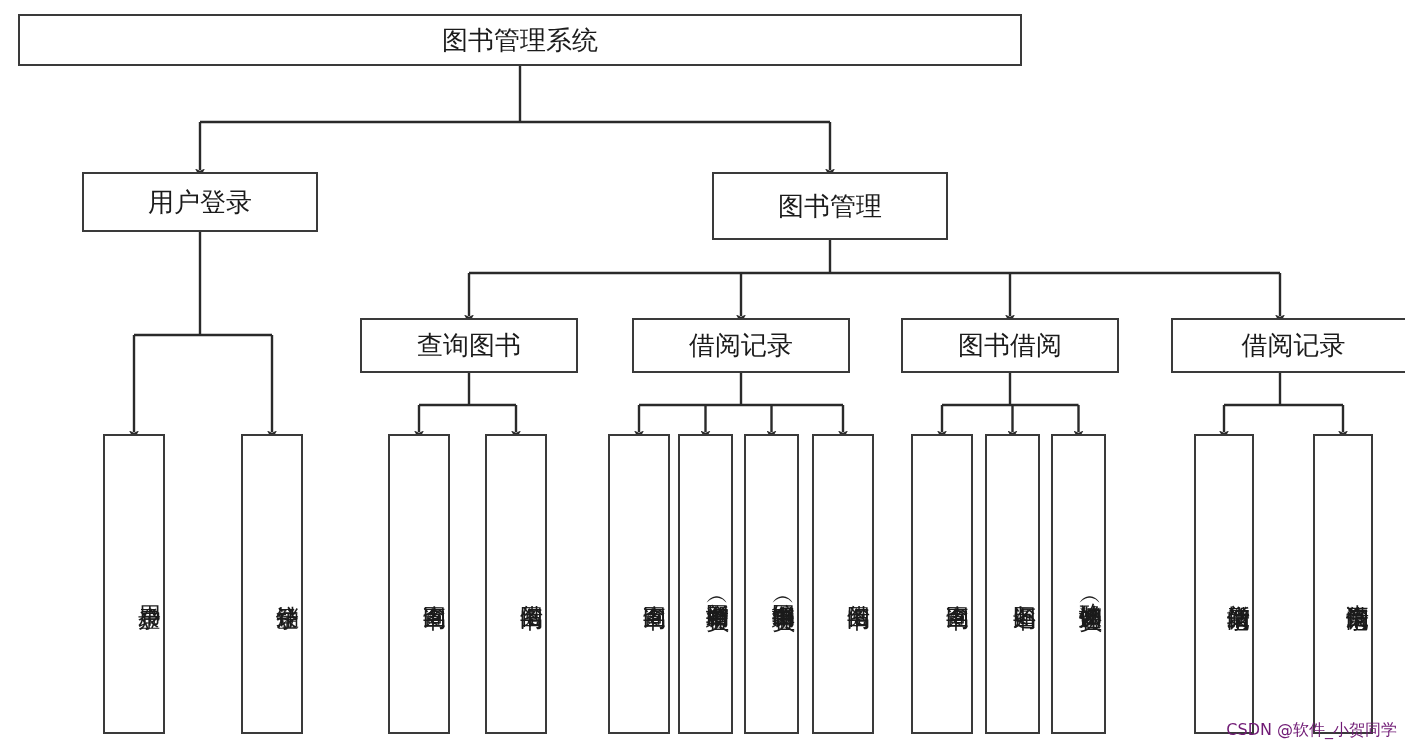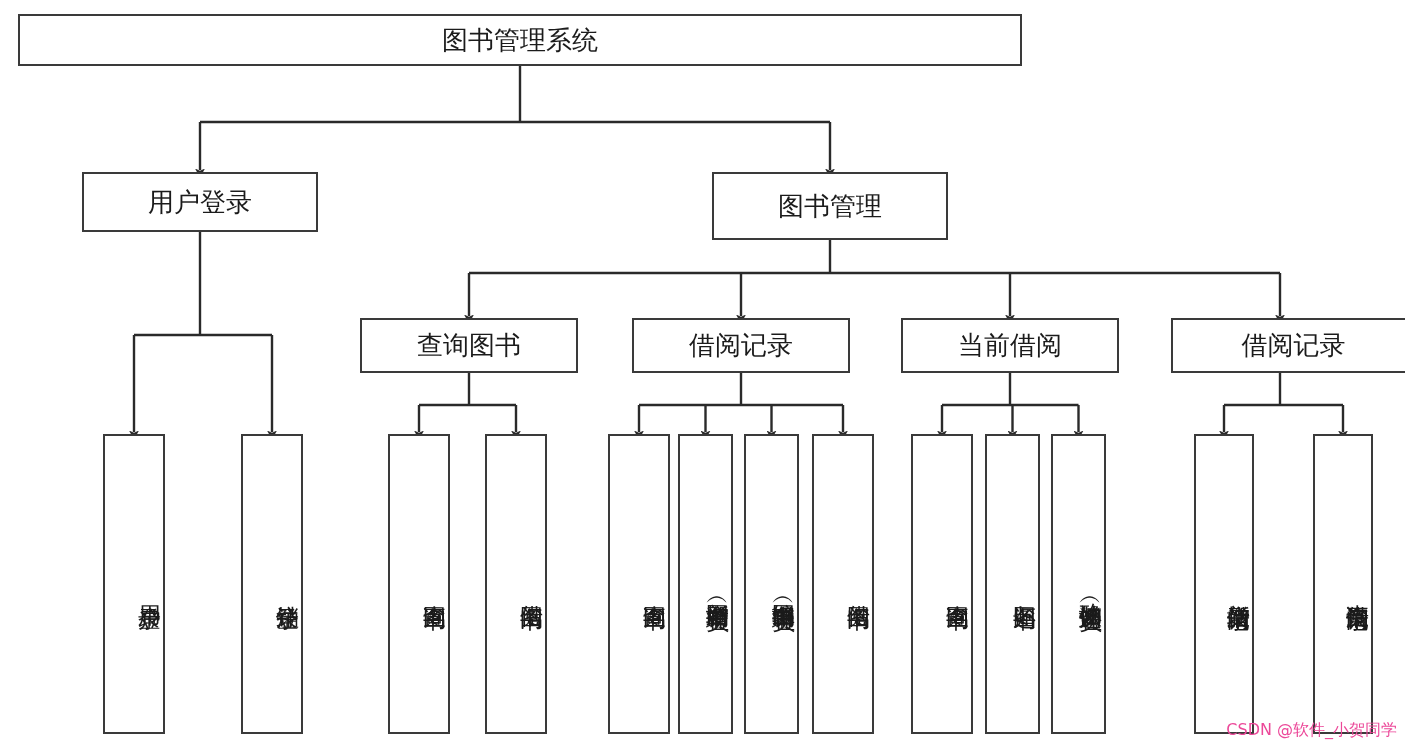--- a/index.html
+++ b/index.html
@@ -53,21 +53,21 @@
   }
   .node.v .lbl {
     writing-mode: vertical-rl;
     text-orientation: upright;
   }
   .watermark {
     position: absolute;
     right: 8px;
     bottom: 6px;
     font-size: 16px;
-    color: #ec4899;
+    color: #701a75;
     z-index: 5;
     white-space: nowrap;
     font-family: "DejaVu Sans", "Liberation Sans", sans-serif;
     text-align: center;
   }
 </style>
 </head>
 <body>
 
 <div id="canvas">
@@ -125,21 +125,21 @@
       <div class="node h" style="left: 712px; top: 172px; width: 236px; height: 68px;">
         <span class="lbl">图书管理</span>
       </div>
       <div class="node h" style="left: 360px; top: 318px; width: 218px; height: 55px;">
         <span class="lbl">查询图书</span>
       </div>
       <div class="node h" style="left: 632px; top: 318px; width: 218px; height: 55px;">
         <span class="lbl">借阅记录</span>
       </div>
       <div class="node h" style="left: 901px; top: 318px; width: 218px; height: 55px;">
-        <span class="lbl">当前借阅</span>
+        <span class="lbl">图书借阅</span>
       </div>
       <div class="node h" style="left: 1171px; top: 318px; width: 245px; height: 55px;">
         <span class="lbl">借阅记录</span>
       </div>
       <div class="node v" style="left: 103px; top: 434px; width: 62px; height: 300px;">
         <span class="lbl">用户登录</span>
       </div>
       <div class="node v" style="left: 241px; top: 434px; width: 62px; height: 300px;">
         <span class="lbl">注销登录</span>
       </div>

